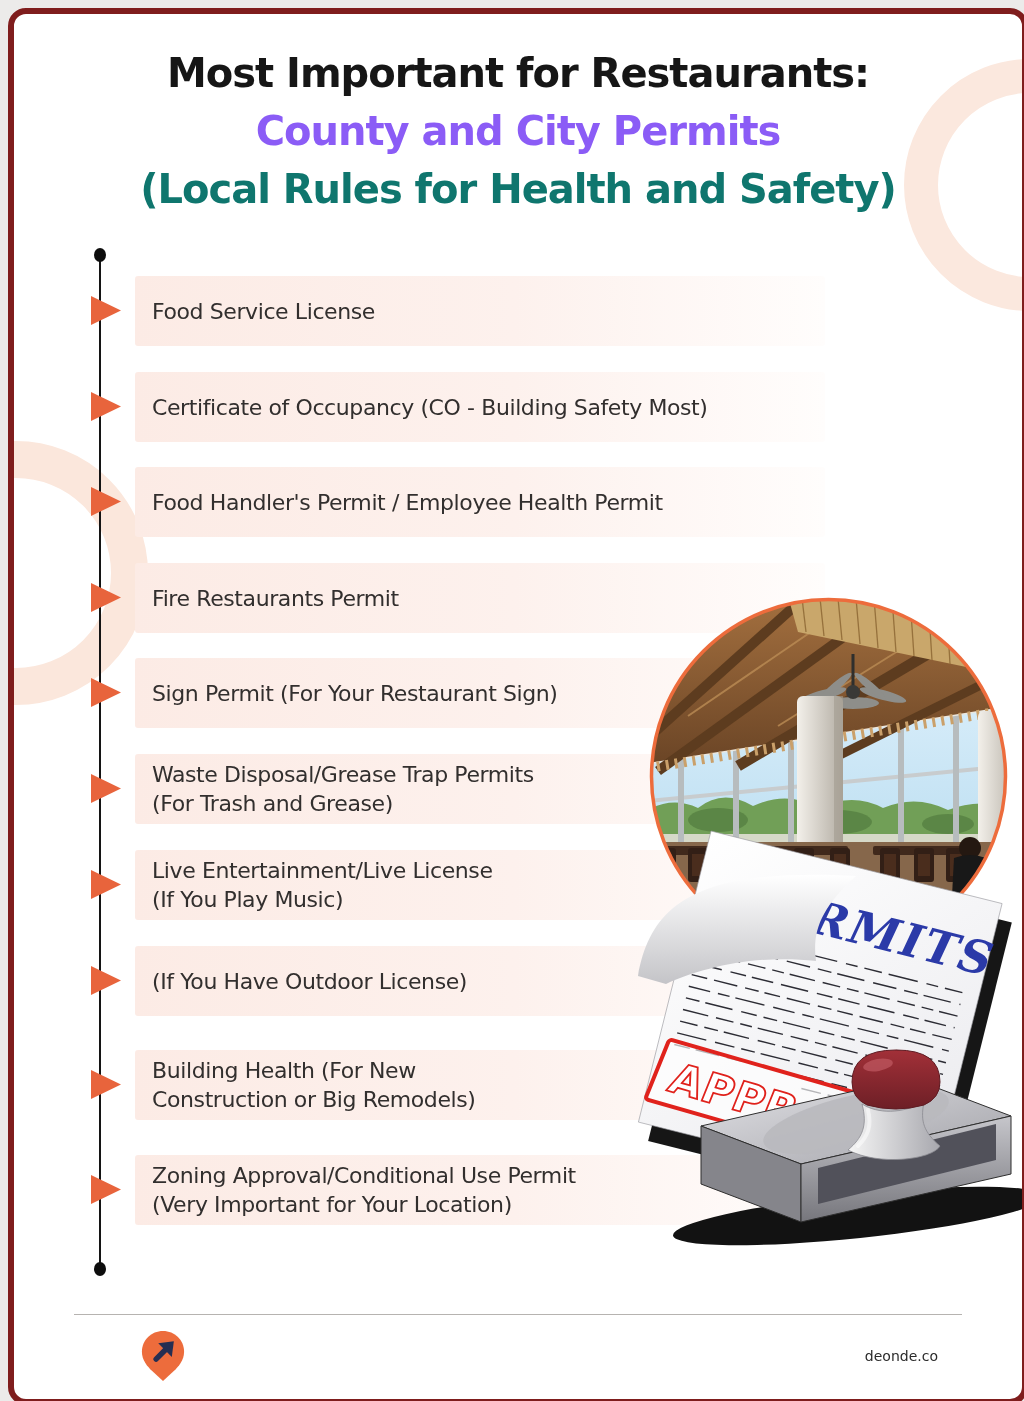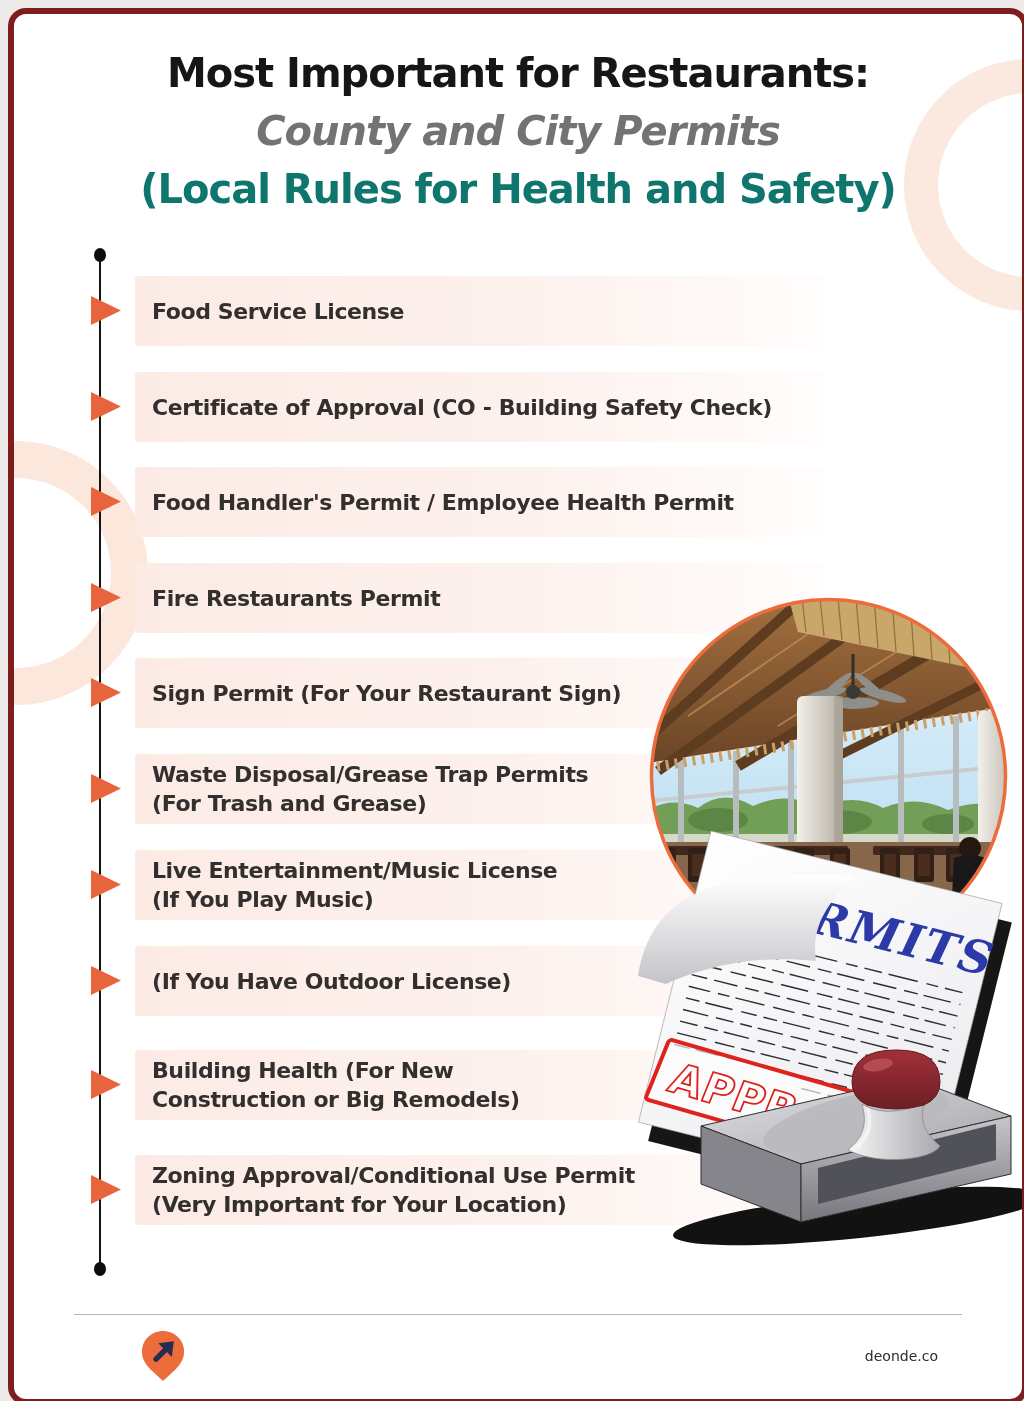--- a/index.html
+++ b/index.html
@@ -8,32 +8,32 @@
   .card{position:absolute;left:8px;top:8px;width:1008px;height:1385px;background:#ffffff;
         border:6px solid #7f1d1d;border-radius:18px;overflow:hidden;}
   
   .ring{position:absolute;border-radius:50%;z-index:1;}
   .ring-tr{left:890px;top:45px;width:184px;height:184px;border:34px solid #fbe8de;}
   .ring-left{left:-130px;top:427px;width:190px;height:190px;border:37px solid #fbe7dc;}
   
   .title{position:absolute;left:0;width:100%;text-align:center;font-weight:bold;
          font-size:40px;letter-spacing:-1px;z-index:3;}
   .t1{top:36px;color:#161616;}
-  .t2{top:94px;color:#737373;font-style:italic;}
+  .t2{top:94px;color:#8b5cf6;}
   .t3{top:152px;color:#0f766e;}
   
   .tl-line{position:absolute;left:85px;top:241px;width:2px;height:1014px;background:#141414;z-index:2;}
   .tl-dot{position:absolute;left:80px;width:12px;height:14px;background:#0d0d0d;border-radius:50%;z-index:2;}
   .dot-top{top:234px;} .dot-bottom{top:1248px;}
   .tri{position:absolute;left:77px;width:30px;height:29px;background:#e8643c;z-index:2;
        clip-path:polygon(0 0,100% 50%,0 100%);}
   .bar{position:absolute;left:121px;width:690px;height:70px;border-radius:3px;z-index:2;
        background:linear-gradient(90deg,#fcebe5 0%,#fdf1ed 55%,#fffdfc 100%);
        display:flex;flex-direction:column;justify-content:center;padding-left:17px;box-sizing:border-box;}
-  .bar span{font-size:22px;font-weight:bold;color:#322f2e;line-height:29px;letter-spacing:-0.4px;}
+  .bar span{font-size:22px;font-weight:normal;color:#322f2e;line-height:29px;letter-spacing:-0.4px;}
   
   .photo-svg{position:absolute;left:634px;top:582px;z-index:4;}
   .stamp-svg{position:absolute;left:592px;top:812px;z-index:5;}
   
   .divider{position:absolute;left:60px;top:1300px;width:888px;height:1px;background:#b6b3b0;z-index:2;}
   .brand{position:absolute;left:70px;top:1315px;display:flex;align-items:center;gap:9px;z-index:3;flex-direction:column;}
   .brand-name{font-size:38px;font-weight:bold;color:#ed6c3c;letter-spacing:-1px;}
   .website{position:absolute;right:84px;top:1334px;font-size:14px;color:#2b2b2b;z-index:3;}
 </style>
 </head>
@@ -61,41 +61,41 @@
   <div class="tri" style="top:856px"></div>
   <div class="tri" style="top:952px"></div>
   <div class="tri" style="top:1056px"></div>
   <div class="tri" style="top:1161px"></div>
 
   <div class="bar" style="top:262px">
     <span>Food Service License</span>
     <span></span>
   </div>
   <div class="bar" style="top:358px">
-    <span>Certificate of Approval (CO - Building Safety Check)</span>
+    <span>Certificate of Occupancy (CO - Building Safety Most)</span>
     <span></span>
   </div>
   <div class="bar" style="top:453px">
     <span>Food Handler's Permit / Employee Health Permit</span>
     <span></span>
   </div>
   <div class="bar" style="top:549px">
     <span>Fire Restaurants Permit</span>
     <span></span>
   </div>
   <div class="bar" style="top:740px">
     <span>Waste Disposal/Grease Trap Permits</span>
     <span>(For Trash and Grease)</span>
   </div>
   <div class="bar" style="top:644px">
     <span>Sign Permit (For Your Restaurant Sign)</span>
     <span></span>
   </div>
   <div class="bar" style="top:836px">
-    <span>Live Entertainment/Music License</span>
+    <span>Live Entertainment/Live License</span>
     <span>(If You Play Music)</span>
   </div>
   <div class="bar" style="top:932px">
     <span>(If You Have Outdoor License)</span>
   </div>
   <div class="bar" style="top:1036px">
     <span>Building Health (For New</span>
     <span>Construction or Big Remodels)</span>
   </div>
   <div class="bar" style="top:1141px">

